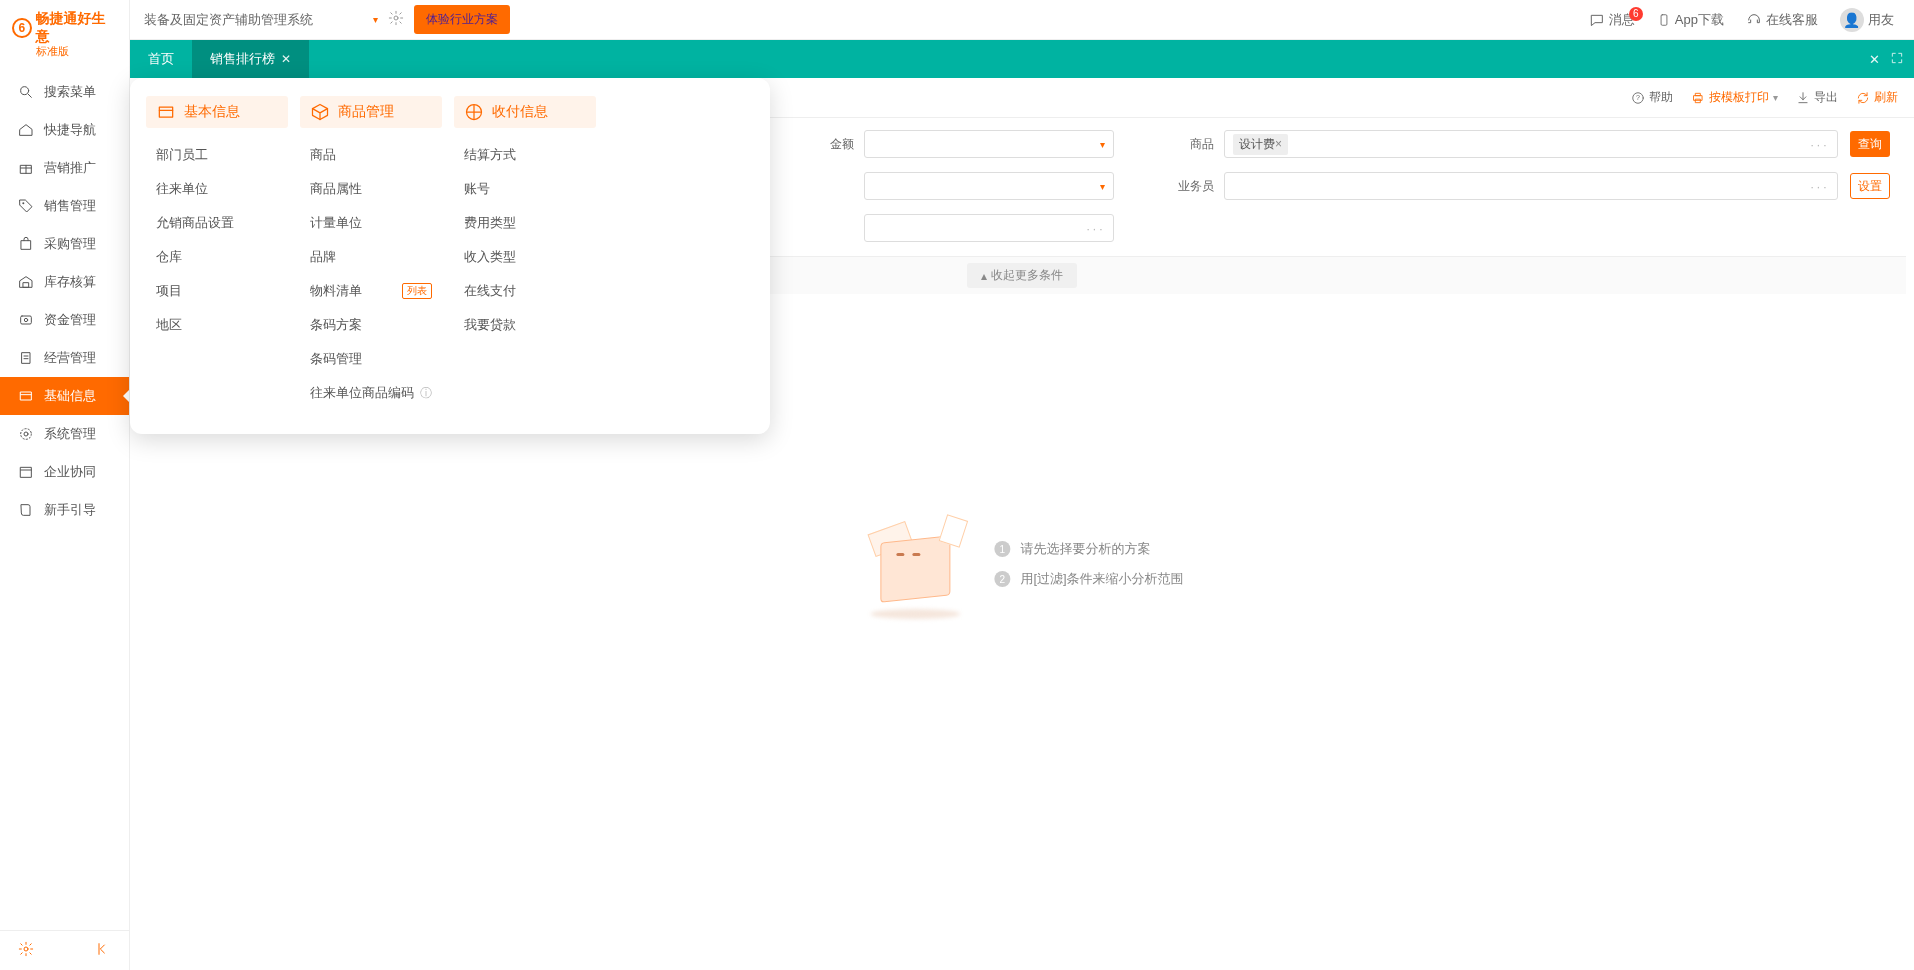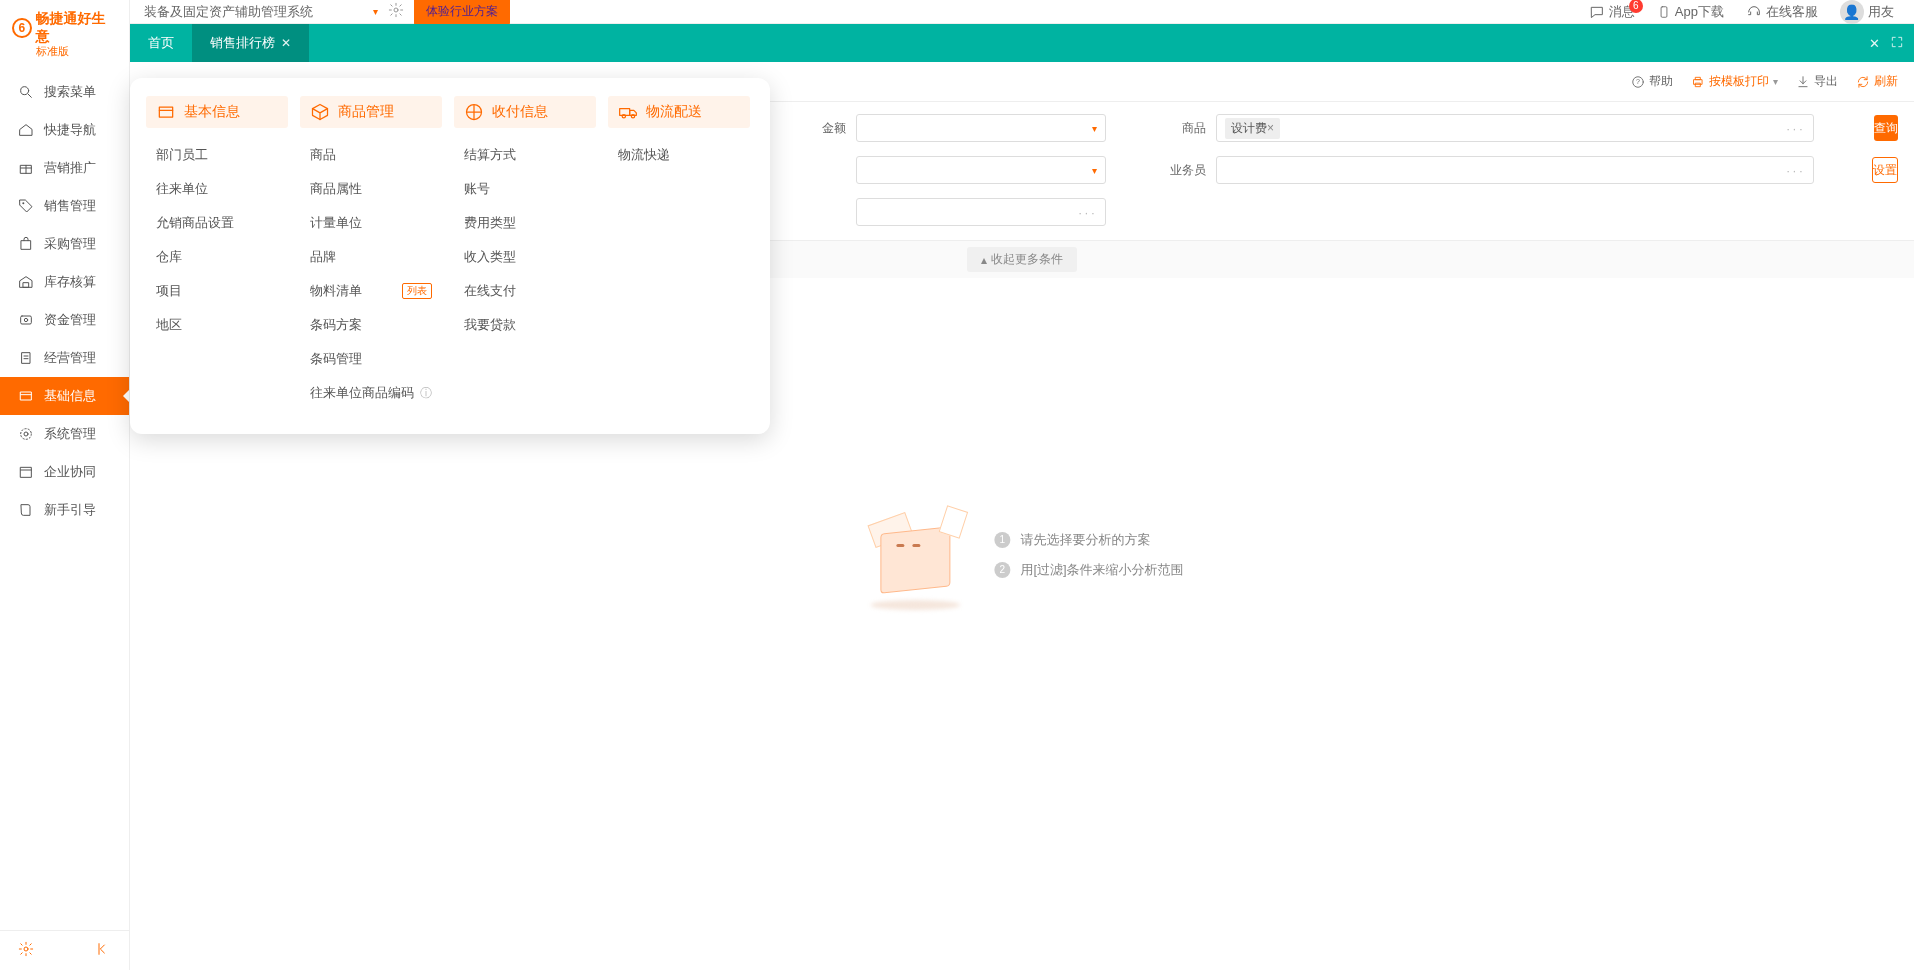--- a/index.html
+++ b/index.html
@@ -21,21 +21,21 @@
 .nav-icon { width: 16px; height: 16px; display: inline-flex; align-items: center; justify-content: center; }
 .nav-icon svg { width: 16px; height: 16px; }
 
 .sidebar-footer { display: flex; justify-content: space-between; padding: 10px 18px; border-top: 1px solid #eee; color: #ff6a00; }
 .sidebar-footer span { cursor: pointer; }
 
 
 .main { flex: 1; display: flex; flex-direction: column; min-width: 0; }
 
 
-.topbar { height: 24px; background: #fff; display: flex; align-items: center; padding: 0 14px; gap: 10px; border-bottom: 1px solid #eee; }
+.topbar { height: 40px; background: #fff; display: flex; align-items: center; padding: 0 14px; gap: 10px; border-bottom: 1px solid #eee; }
 .system-select { color: #666; display: flex; align-items: center; gap: 60px; cursor: pointer; }
 .chev-down { color: #ff6a00; font-size: 10px; }
 .gear { color: #999; cursor: pointer; width: 16px; height: 16px; }
 .plan-btn { background: #ff6a00; color: #4c1d95; border: none; padding: 6px 12px; border-radius: 3px; cursor: pointer; font-size: 12px; }
 .top-spacer { flex: 1; }
 .top-action { display: flex; align-items: center; gap: 4px; color: #666; cursor: pointer; padding: 0 6px; position: relative; }
 .badge { position: absolute; top: -4px; right: -2px; background: #ff3b30; color: #fff; border-radius: 8px; font-size: 10px; min-width: 14px; height: 14px; display: flex; align-items: center; justify-content: center; padding: 0 3px; }
 .avatar { width: 24px; height: 24px; border-radius: 50%; background: #ddd; display: inline-flex; align-items: center; justify-content: center; color: #999; font-size: 14px; }
 
 
@@ -47,30 +47,30 @@
 .tabs-right { margin-left: auto; display: flex; align-items: center; gap: 10px; padding-right: 10px; }
 .tabs-right span { cursor: pointer; opacity: .9; }
 
 
 .toolbar { height: 40px; background: #fff; display: flex; align-items: center; justify-content: flex-end; gap: 18px; padding: 0 16px; border-bottom: 1px solid #eee; }
 .tool-link { color: #666; display: flex; align-items: center; gap: 4px; cursor: pointer; font-size: 12px; }
 .tool-link.orange { color: #ff6a00; }
 .tool-link .chev-down { color: #999; }
 
 
-.filter-area { background: #fff; padding: 12px 16px 0; position: relative; }
+.filter-area { background: #fff; padding: 12px 24px 0; position: relative; }
 .filter-row { display: flex; align-items: center; margin-bottom: 14px; }
 .fr-cell { display: flex; align-items: center; flex: 1; min-width: 0; gap: 10px; }
 .fr-label { width: 60px; text-align: right; color: #666; font-size: 12px; flex-shrink: 0; }
 .fr-input { flex: 1; height: 28px; border: 1px solid #ddd; border-radius: 3px; display: flex; align-items: center; padding: 0 8px; color: #999; justify-content: space-between; min-width: 0; cursor: pointer; background: #fff; }
 .fr-input .chev { color: #ff6a00; font-size: 10px; }
 .fr-input .more { color: #bbb; letter-spacing: 2px; }
 .fr-tag { background: #eee; color: #555; font-size: 12px; padding: 2px 6px; border-radius: 2px; display: inline-flex; align-items: center; }
 .fr-tag .x { cursor: pointer; color: #888; }
-.action-col { width: 72px; display: flex; flex-direction: column; gap: 8px; margin-left: 12px; align-items: flex-end; }
+.action-col { width: 40px; display: flex; flex-direction: column; gap: 8px; margin-left: 12px; }
 .btn-primary { background: #ff6a00; color: #fff; border: none; height: 26px; border-radius: 3px; cursor: pointer; font-size: 12px; }
 .btn-outline { background: #fff; color: #ff6a00; border: 1px solid #ff6a00; height: 26px; border-radius: 3px; cursor: pointer; font-size: 12px; }
 
 .collapse-bar { display: flex; justify-content: center; padding: 6px 0; background: #fafafa; border-top: 1px solid #eee; margin: 0 -16px; }
 .collapse-btn { background: #f0f0f0; color: #888; font-size: 12px; padding: 4px 14px; border-radius: 3px; cursor: pointer; display: flex; align-items: center; gap: 4px; }
 
 
 .content { flex: 1; background: #fff; position: relative; }
 
 .empty-state { position: absolute; left: 50%; top: 40%; transform: translate(-50%, -50%); display: flex; align-items: center; gap: 24px; }
@@ -490,29 +490,15 @@
       <div class="mega-item">
           <span>收入类型</span>
         </div>
       <div class="mega-item">
           <span>在线支付</span>
         </div>
       <div class="mega-item">
           <span>我要贷款</span>
         </div>
     </div>
-    <div class="mega-col">
-      <div class="mega-head">
-        <svg viewBox="0 0 24 24">
-            <rect class="stroke" x="2" y="8" width="12" height="8"></rect>
-            <path class="stroke" d="M14 10h5l3 3v3h-8z"></path>
-            <circle class="stroke" cx="7" cy="17" r="2"></circle>
-            <circle class="stroke" cx="18" cy="17" r="2"></circle>
-          </svg>
-        <span>物流配送</span>
-      </div>
-      <div class="mega-item">
-          <span>物流快递</span>
-        </div>
-    </div>
   </div>
 
 </div>
 
 </body></html>

